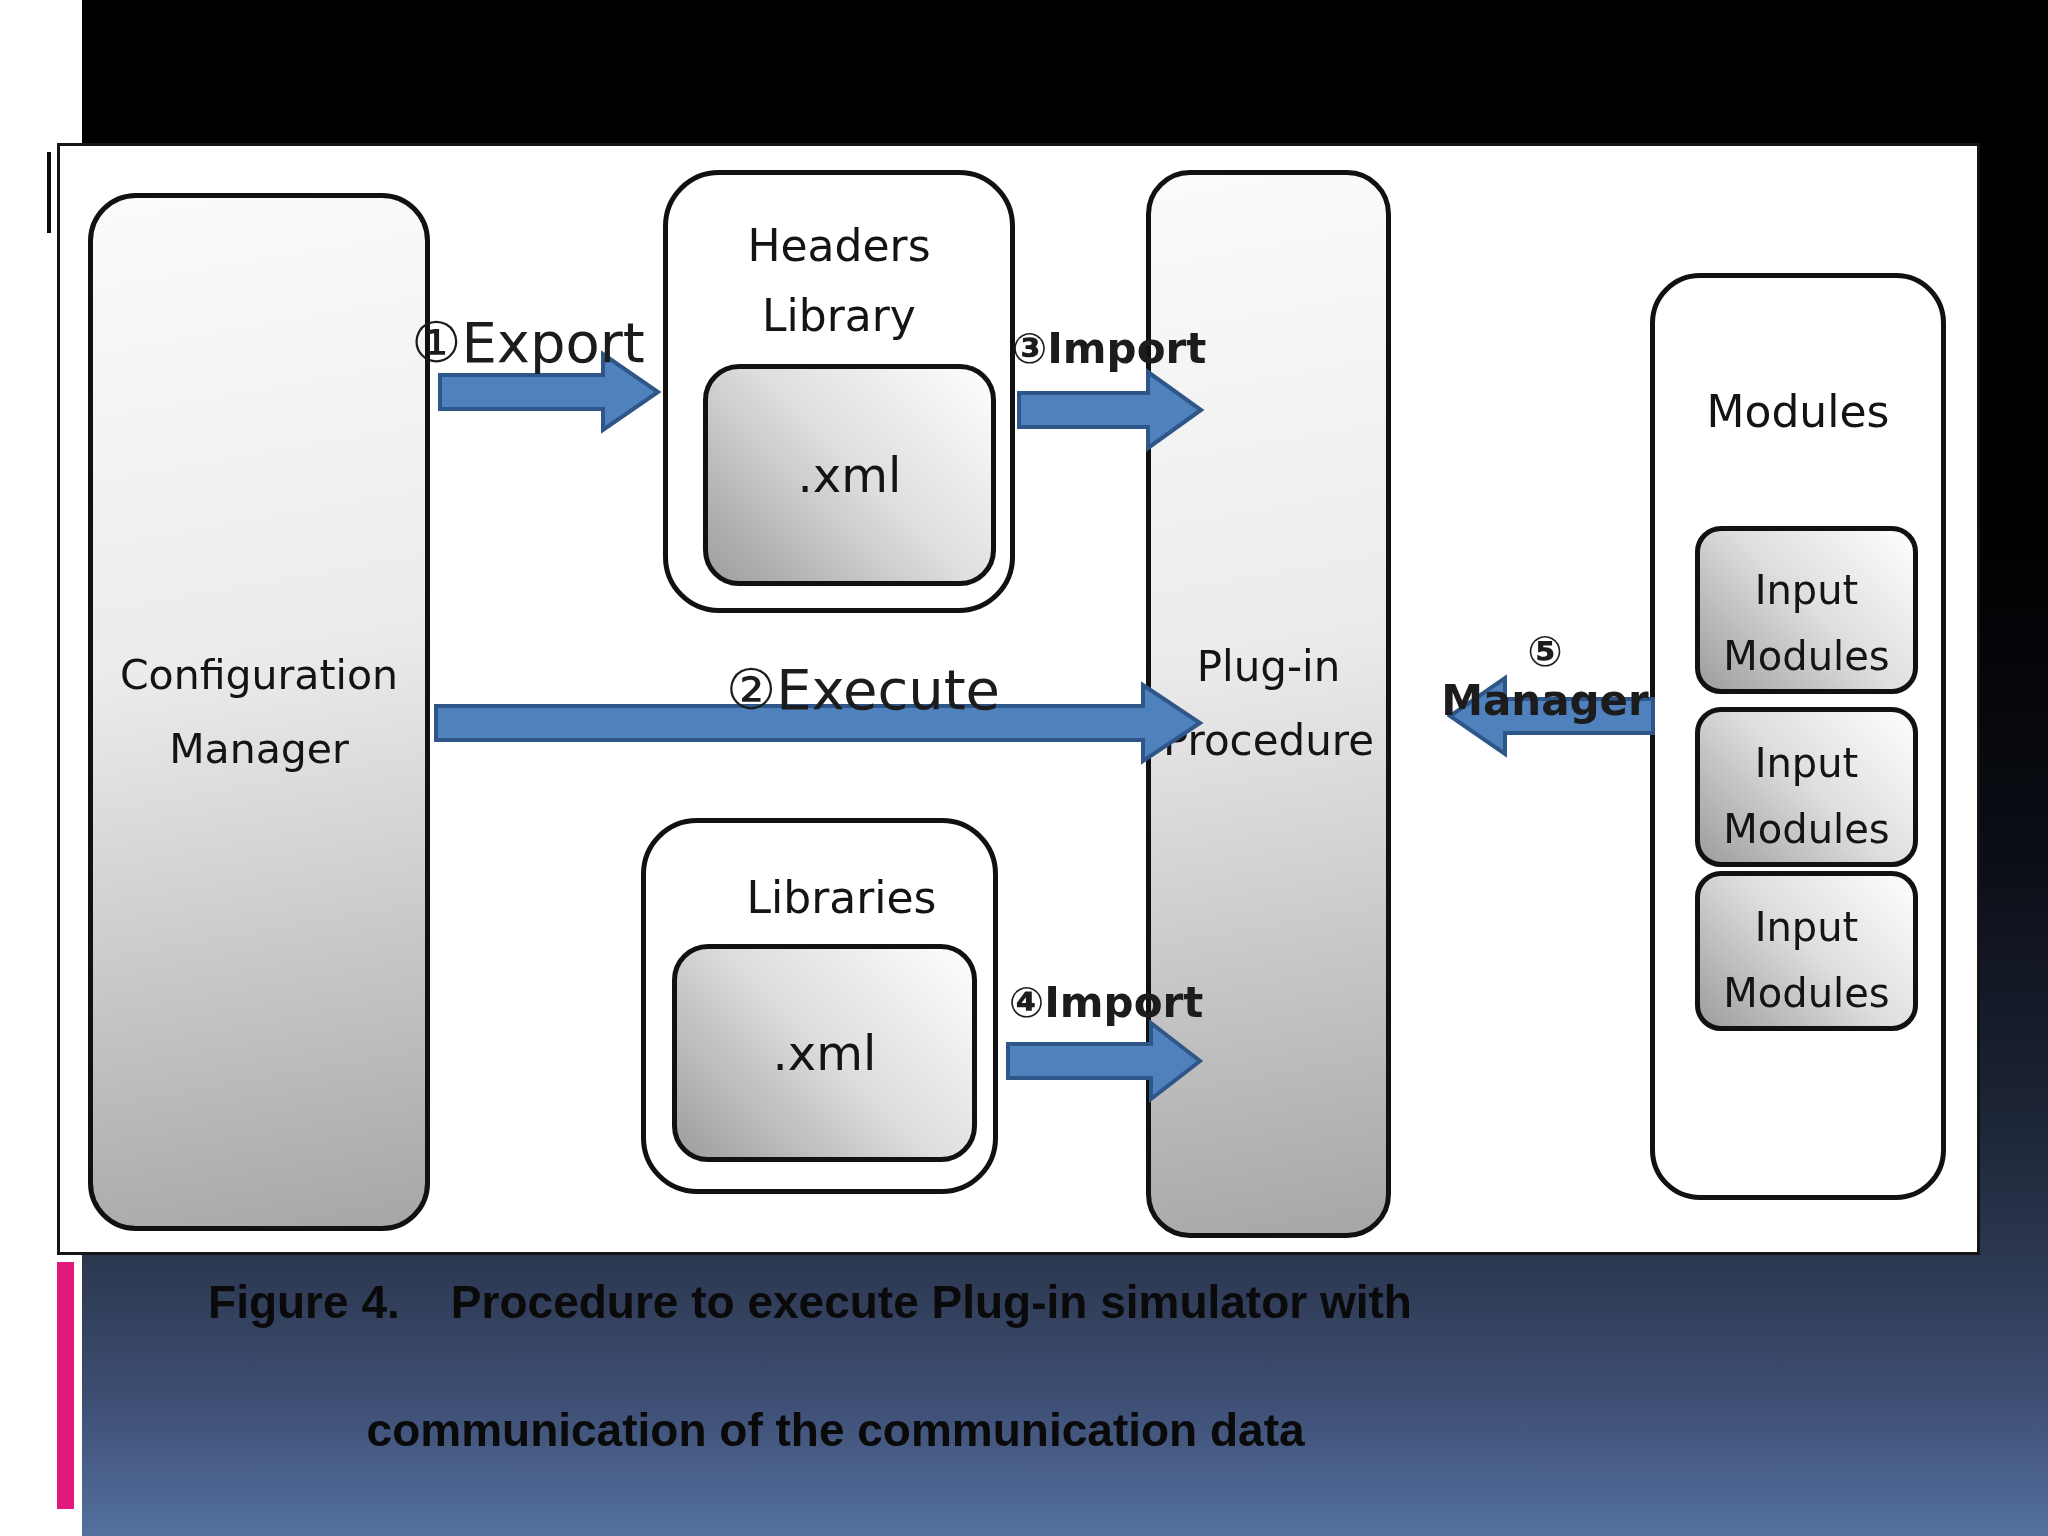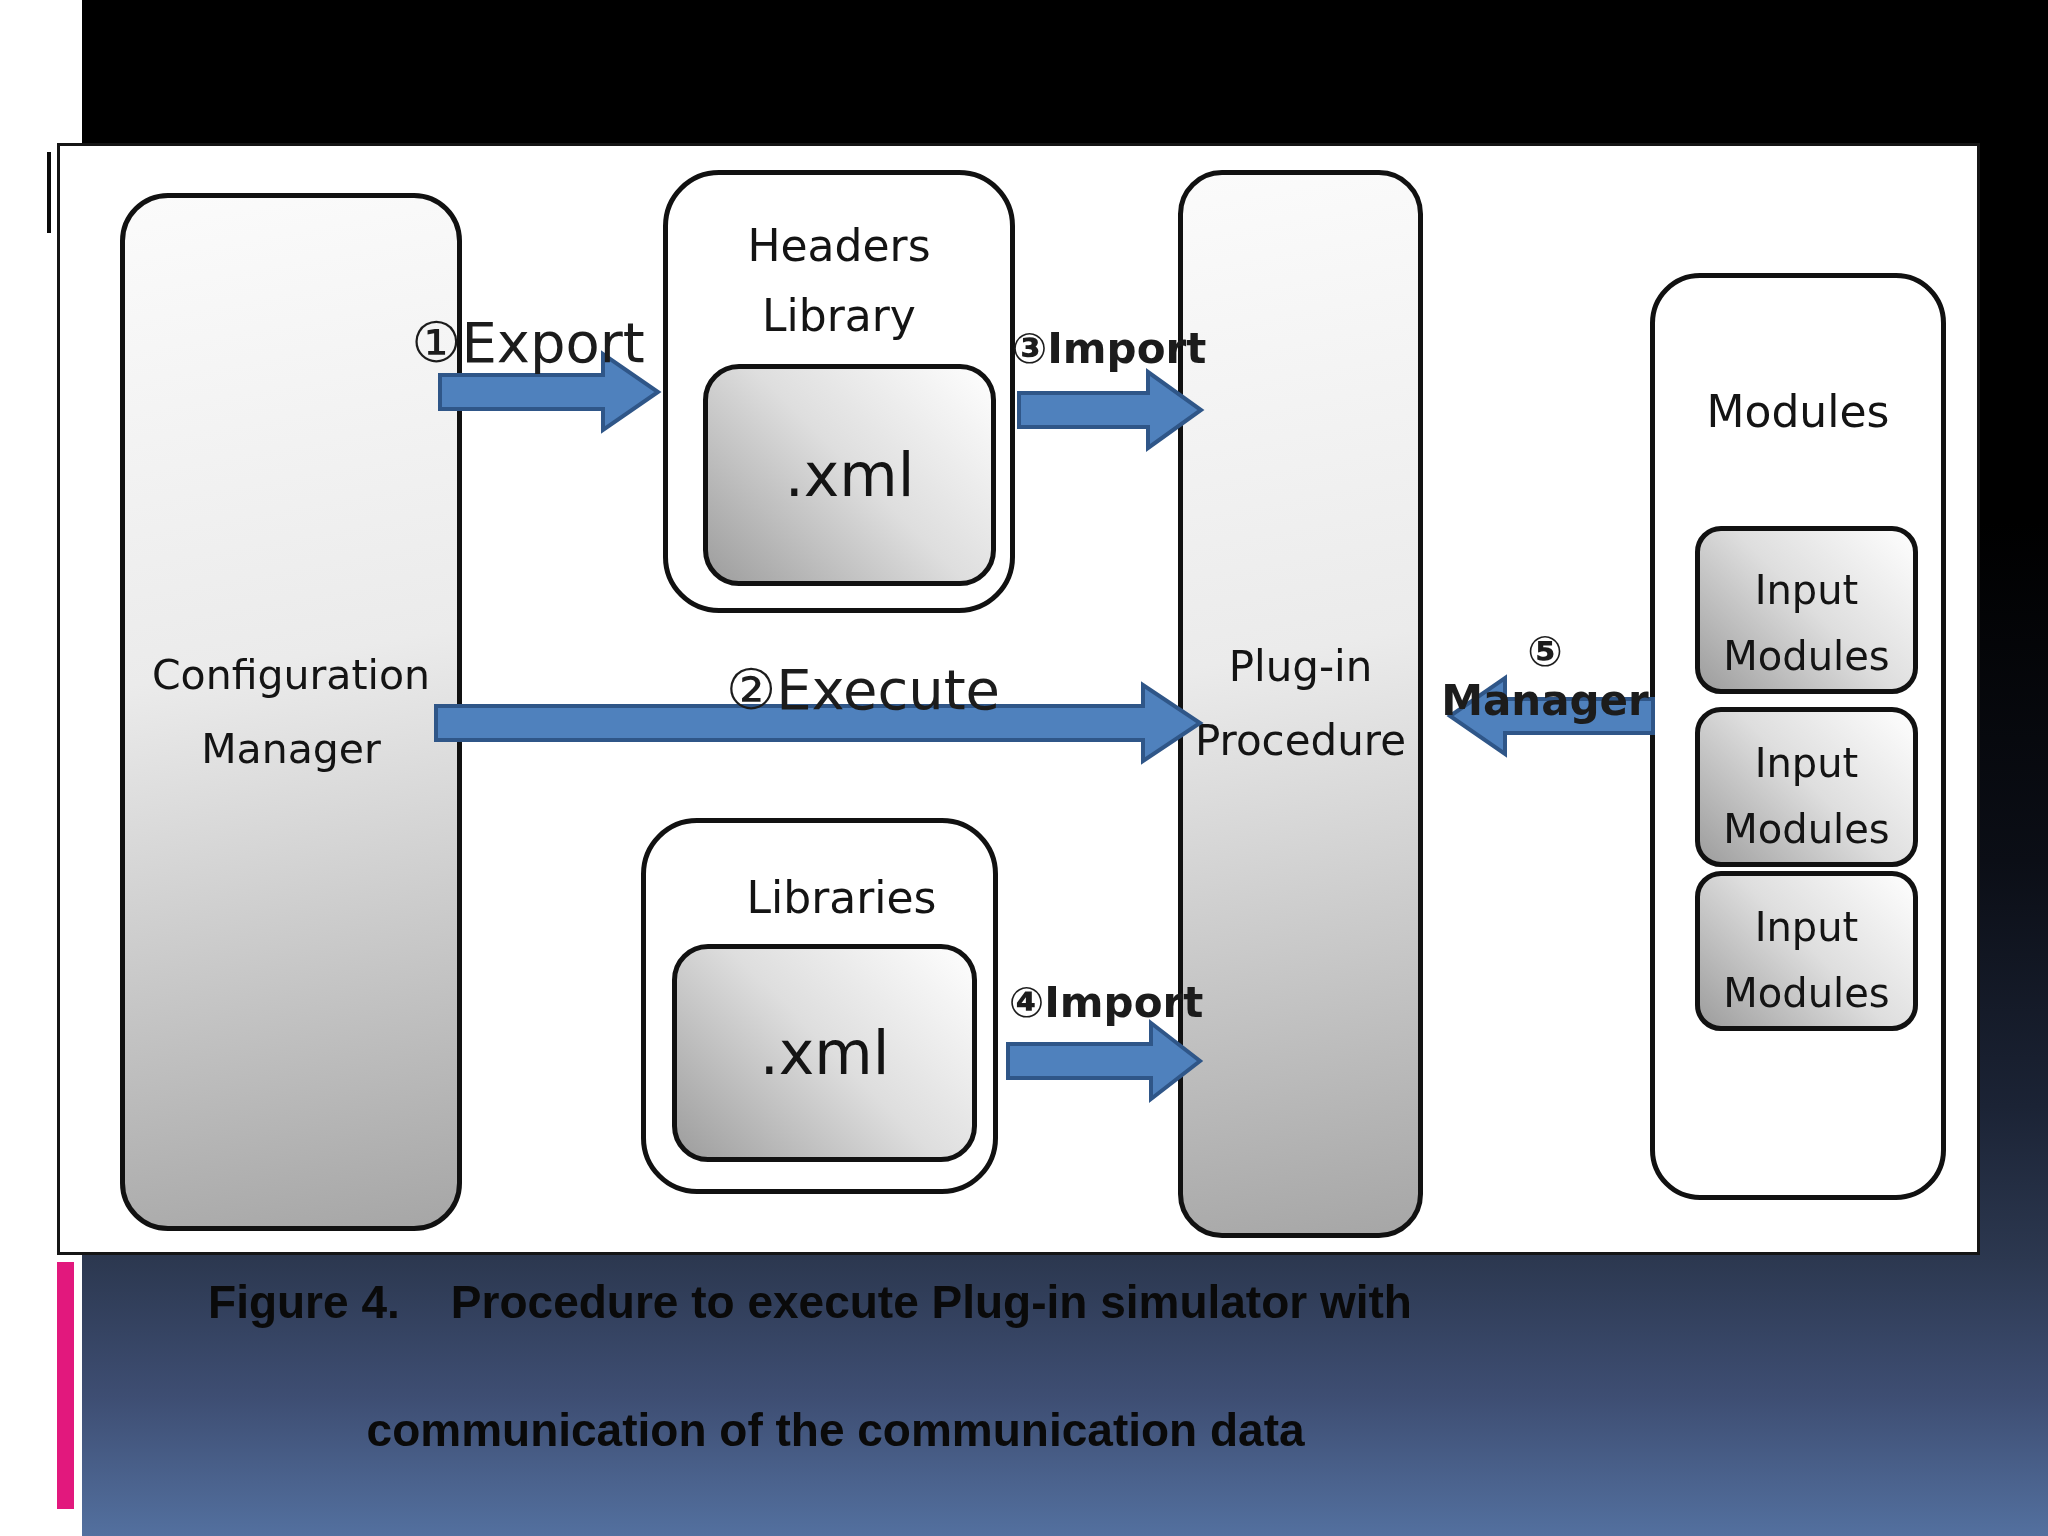--- a/index.html
+++ b/index.html
@@ -14,27 +14,27 @@
   }
   .left-strip{position:absolute;left:0;top:0;width:82px;height:1536px;background:#ffffff;}
   .cursor-line{position:absolute;left:47px;top:152px;width:4px;height:81px;background:#0a0a0a;}
   .pink-bar{position:absolute;left:57px;top:1262px;width:17px;height:247px;background:var(--pink-bar);}
   .figure{
     position:absolute;left:57px;top:143px;width:1923px;height:1112px;
     background:#ffffff;border:3px solid #151515;box-sizing:border-box;
   }
   .fx{position:absolute;box-sizing:border-box;}
   .rbox{border:5px solid var(--box-border);border-radius:48px;background:#fff;}
-  .grad-tall{background:linear-gradient(170deg,#fbfbfb 0%,#ebebeb 45%,#a6a6a6 100%);margin-left:32px;}
+  .grad-tall{background:linear-gradient(170deg,#fbfbfb 0%,#ebebeb 45%,#a6a6a6 100%);}
   .grad-xml{background:linear-gradient(225deg,#fefefe 0%,#dedede 48%,#9d9d9d 100%);}
   .center-2line{display:flex;flex-direction:column;align-items:center;justify-content:center;
     text-align:center;color:#141414;}
   .lib-title{padding-top:36px;text-align:center;font-size:44px;line-height:70px;color:#141414;}
   .xml-box{border:5px solid var(--box-border);border-radius:36px;display:flex;align-items:center;justify-content:center;
-    font-size:60px;color:#141414;}
+    font-size:48px;color:#141414;}
   .mod-title{position:absolute;left:0;top:108px;width:100%;text-align:center;font-size:44px;color:#141414;}
   .input-box{border:5px solid var(--box-border);border-radius:26px;display:flex;flex-direction:column;
     align-items:center;justify-content:flex-end;font-size:40px;line-height:66px;color:#141414;}
   .arrow-label{position:absolute;text-align:center;color:#1c1c1c;}
   .lbl-reg{font-size:56px;}
   .lbl-bold{font-size:42px;font-weight:bold;}
   .caption{
     position:absolute;left:90px;top:1270px;width:1440px;
     text-align:center;font-family:"Liberation Sans",sans-serif;font-weight:bold;
     font-size:46px;line-height:64px;color:var(--caption);white-space:pre-wrap;

